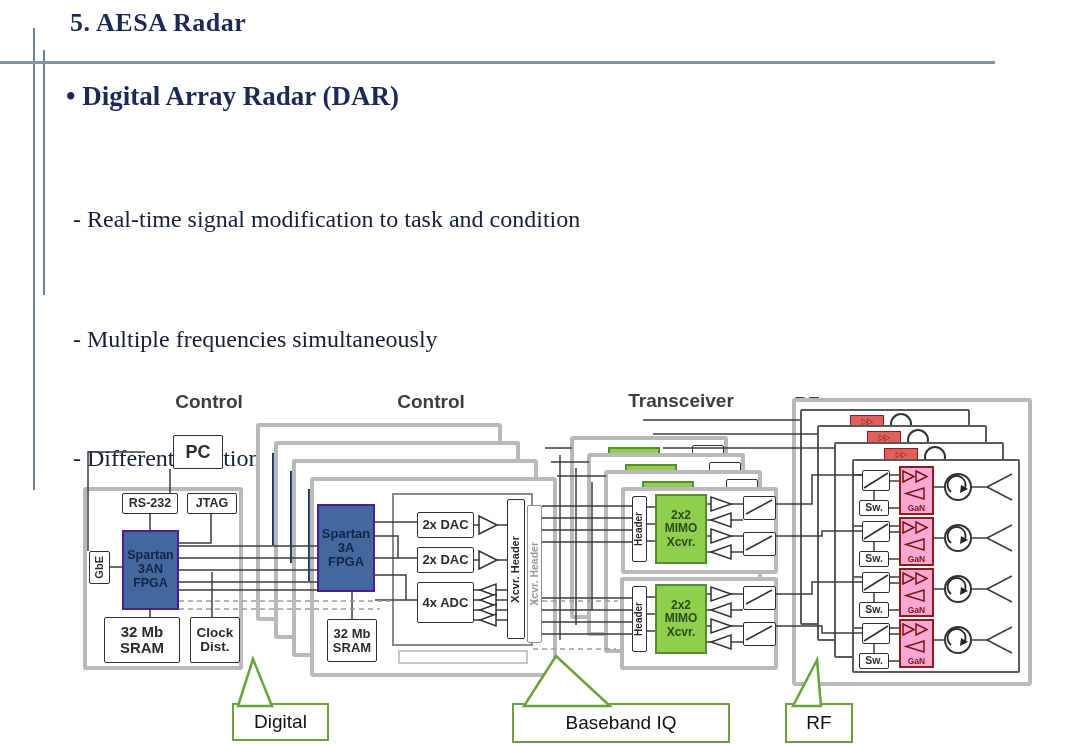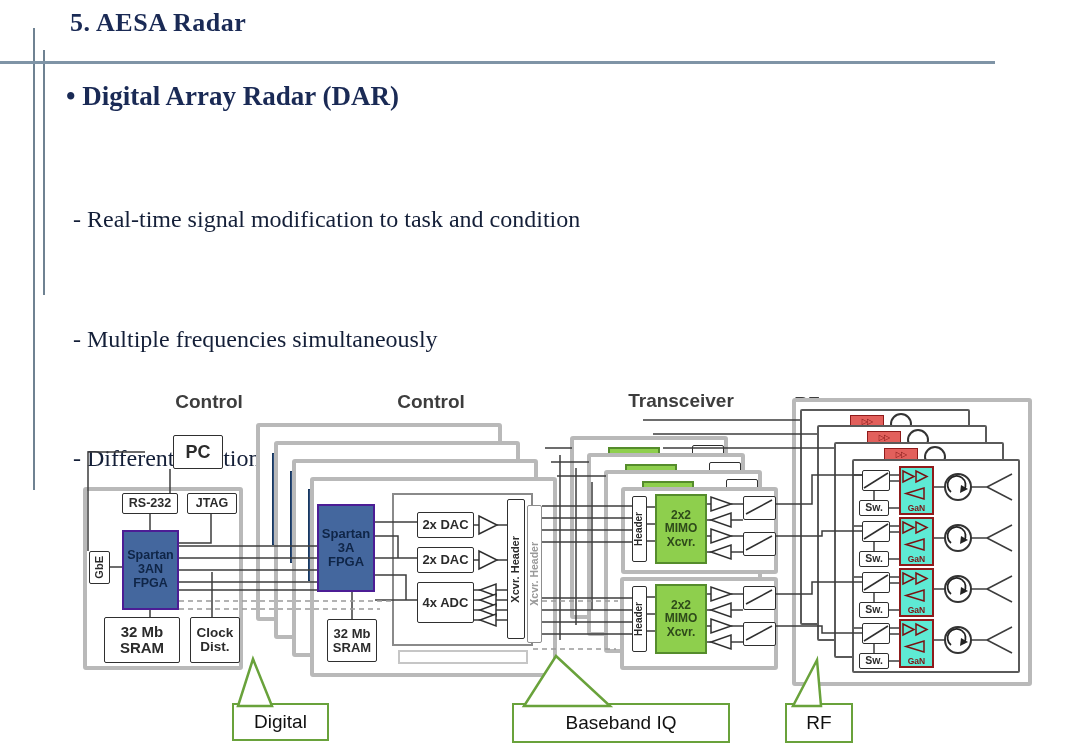--- a/index.html
+++ b/index.html
@@ -25,21 +25,21 @@
        text-align:center;white-space:pre-line;line-height:1.05;}
   .faint{border:2.5px solid #c6c6c6;background:transparent;box-sizing:border-box;}
   .bluebox{background:#44679e;border:2px solid #4c1d95;color:#0f2547;box-sizing:border-box;
        font-weight:700;display:flex;align-items:center;justify-content:center;text-align:center;
        white-space:pre-line;line-height:1.1;}
   .bluebar{background:#2d4d7c;border:1px solid #17375e;box-sizing:border-box;}
   .greenbox{background:#8ecf4d;border:2.5px solid #558c2c;color:#2e4a1a;box-sizing:border-box;
        font-weight:700;display:flex;align-items:center;justify-content:center;text-align:center;
        white-space:pre-line;line-height:1.1;}
   .greensliver{background:#8ecf4d;border:2px solid #558c2c;box-sizing:border-box;}
-  .redbox{background:#5eead4;border:2px solid #8f1b1b;color:#7c1212;box-sizing:border-box;
+  .redbox{background:#f9a8d4;border:2px solid #8f1b1b;color:#7c1212;box-sizing:border-box;
        display:flex;align-items:flex-end;justify-content:center;font-weight:700;}
   .redmini{background:#e2605c;border:1.5px solid #8f1b1b;box-sizing:border-box;color:#7a1212;
        display:flex;align-items:center;justify-content:center;font-size:8px;letter-spacing:-1px;}
   .circ{background:#fff;border:2px solid #333;border-radius:50%;box-sizing:border-box;}
   .vtext{display:flex;align-items:center;justify-content:center;}
   .vtext span{writing-mode:vertical-rl;transform:rotate(180deg);white-space:nowrap;}
   .callout{background:#fff;border:2.5px solid #69a23b;box-sizing:border-box;color:#101010;
        display:flex;align-items:center;justify-content:center;font-size:19px;}
   svg{position:absolute;left:0;top:0;pointer-events:none;}
 </style>

